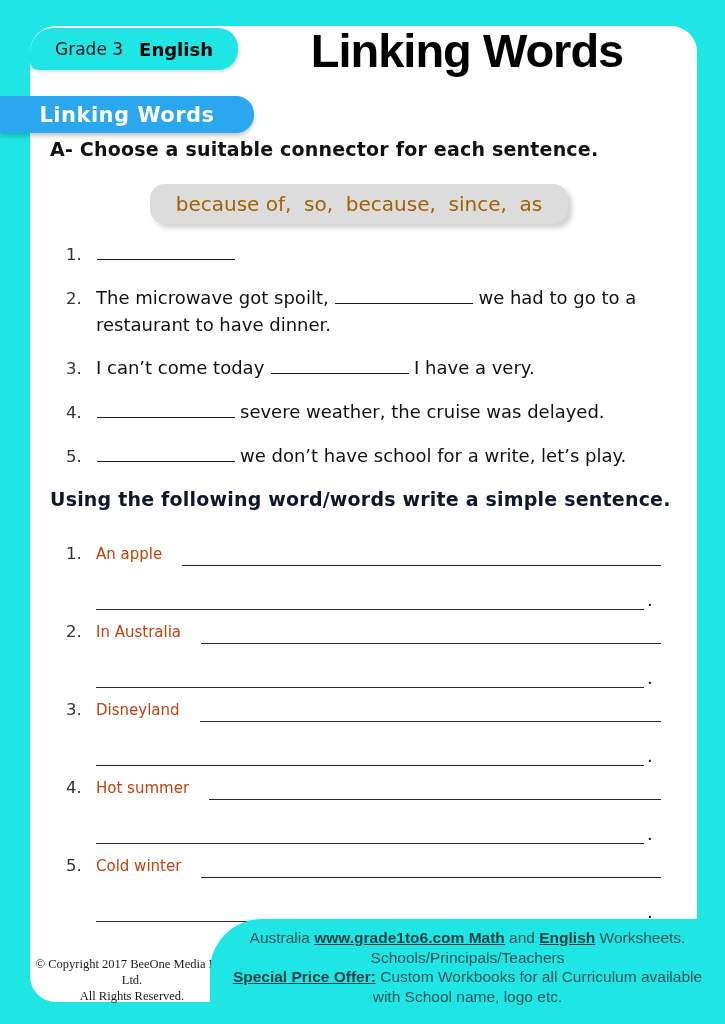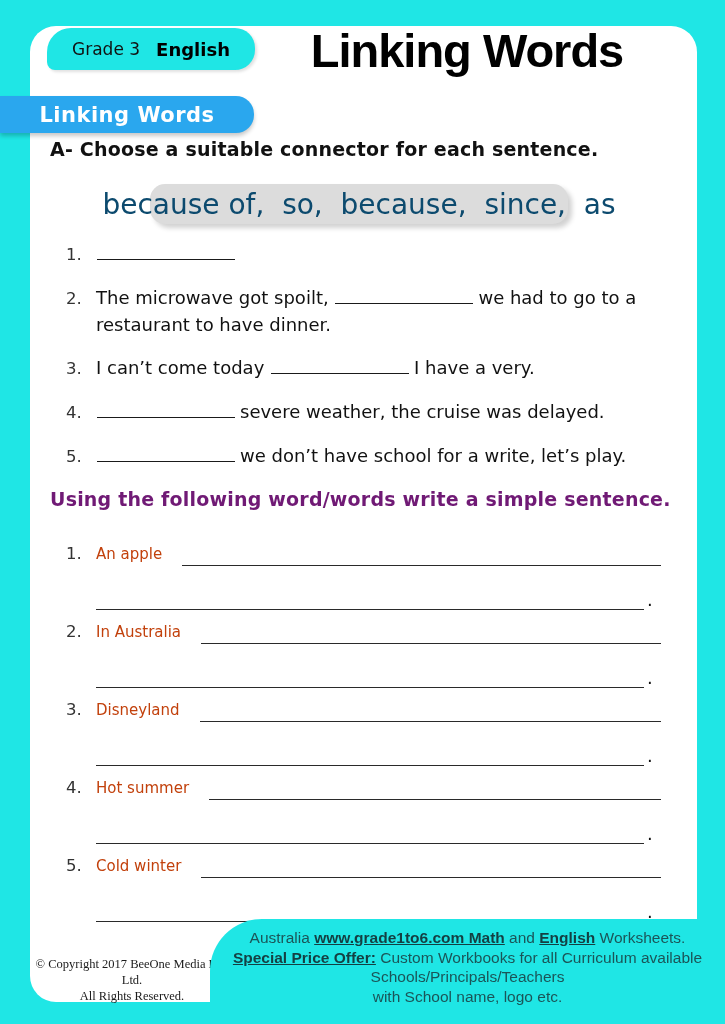--- a/index.html
+++ b/index.html
@@ -12,21 +12,21 @@
     color:#111;
   }
   .card{
     position:absolute;
     left:30px;top:26px;width:667px;height:976px;
     background:#ffffff;
     border-radius:26px;
   }
   
   .grade-badge{
-    position:absolute;left:17px;top:2px;width:208px;height:42px;
+    position:absolute;left:0;top:2px;width:208px;height:42px;
     background:#1FE6E5;
     border-radius:24px 20px 20px 8px;
     display:flex;align-items:center;justify-content:center;gap:16px;
     box-shadow:2px 2px 3px rgba(0,0,0,0.12);
   }
   .grade-badge .grade{font-size:17px;color:#111;}
   .grade-badge .subject{font-size:18px;font-weight:700;color:#000;}
   .worksheet-title{
     position:absolute;left:225px;right:18px;top:-2px;
     text-align:center;
@@ -49,38 +49,38 @@
     position:absolute;left:20px;top:112px;right:16px;
     font-size:19px;font-weight:700;color:#111;
     letter-spacing:0.2px;
   }
   .word-bank{
     position:absolute;left:120px;top:158px;width:418px;height:40px;
     background:#DCDCDC;border-radius:15px;
     display:flex;align-items:center;justify-content:center;
     box-shadow:4px 4px 5px rgba(0,0,0,0.18);
   }
-  .word-bank span{font-size:28px;color:#0c4a6e;white-space:pre;}
+  .word-bank span{font-size:20px;color:#a16207;white-space:pre;}
   .listA{
     position:absolute;left:36px;top:214px;right:30px;
   }
   .a-item{
     display:flex;margin-bottom:16px;line-height:27px;font-size:18px;
   }
   .a-num{flex:0 0 30px;color:#333;font-size:16.5px;padding-top:1px;}
   .a-text{flex:1;color:#111;}
   .blank{
     display:inline-block;width:138px;height:0.95em;
     border-bottom:1.7px solid #1a1a1a;
     margin:0 5px 0 1px;
   }
   
   .sectionB-heading{
     position:absolute;left:20px;top:462px;right:16px;
-    font-size:19px;font-weight:700;color:#701a75;letter-spacing:0.2px;
+    font-size:19px;font-weight:700;color:#0f172a;letter-spacing:0.2px;
   }
   .listB{
     position:absolute;left:36px;top:516px;right:36px;
   }
   .b-item{position:relative;height:78px;}
   .b-row1{display:flex;align-items:flex-end;}
   .b-num{flex:0 0 30px;color:#333;font-size:16.5px;line-height:24px;}
   .b-label{font-size:15px;color:#c2410c;line-height:24px;}
   .b-line1{flex:1;margin-left:20px;border-bottom:1.6px solid #2a2a2a;height:22px;}
   .b-row2{
@@ -218,17 +218,17 @@
 
     <div class="copyright">
       <div>© Copyright 2017 BeeOne Media Pvt. Ltd.</div>
       <div>All Rights Reserved.</div>
     </div>
 
   </div>
 
   <div class="footer-panel">
     <div class="fline"><span>Australia </span><b>www.grade1to6.com Math</b><span> and </span><b>English</b><span> Worksheets.</span></div>
+    <div class="fline">Schools/Principals/Teachers</div>
     <div class="fline"><b>Special Price Offer:</b><span> Custom Workbooks for all Curriculum available</span></div>
-    <div class="fline">Schools/Principals/Teachers</div>
     <div class="fline">with School name, logo etc.</div>
   </div>
 </div>
 
 </body></html>

